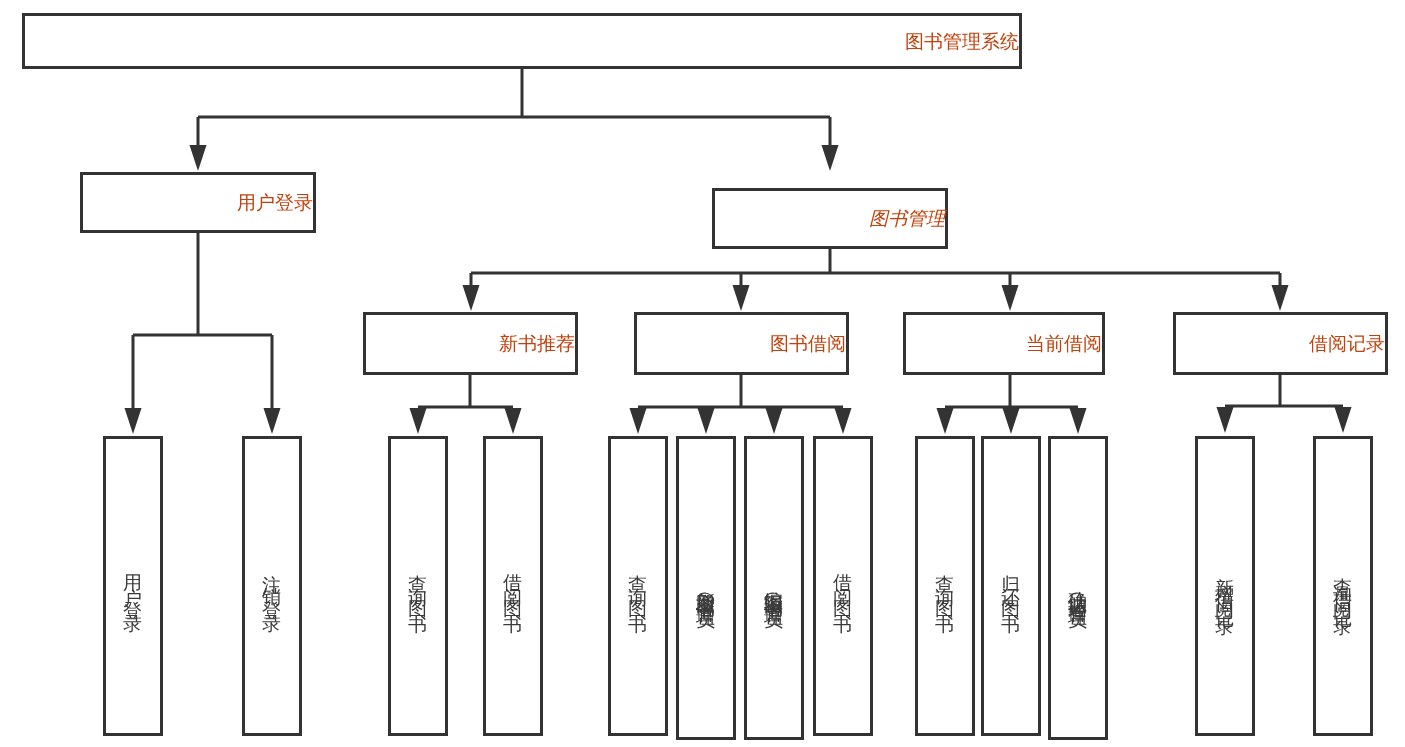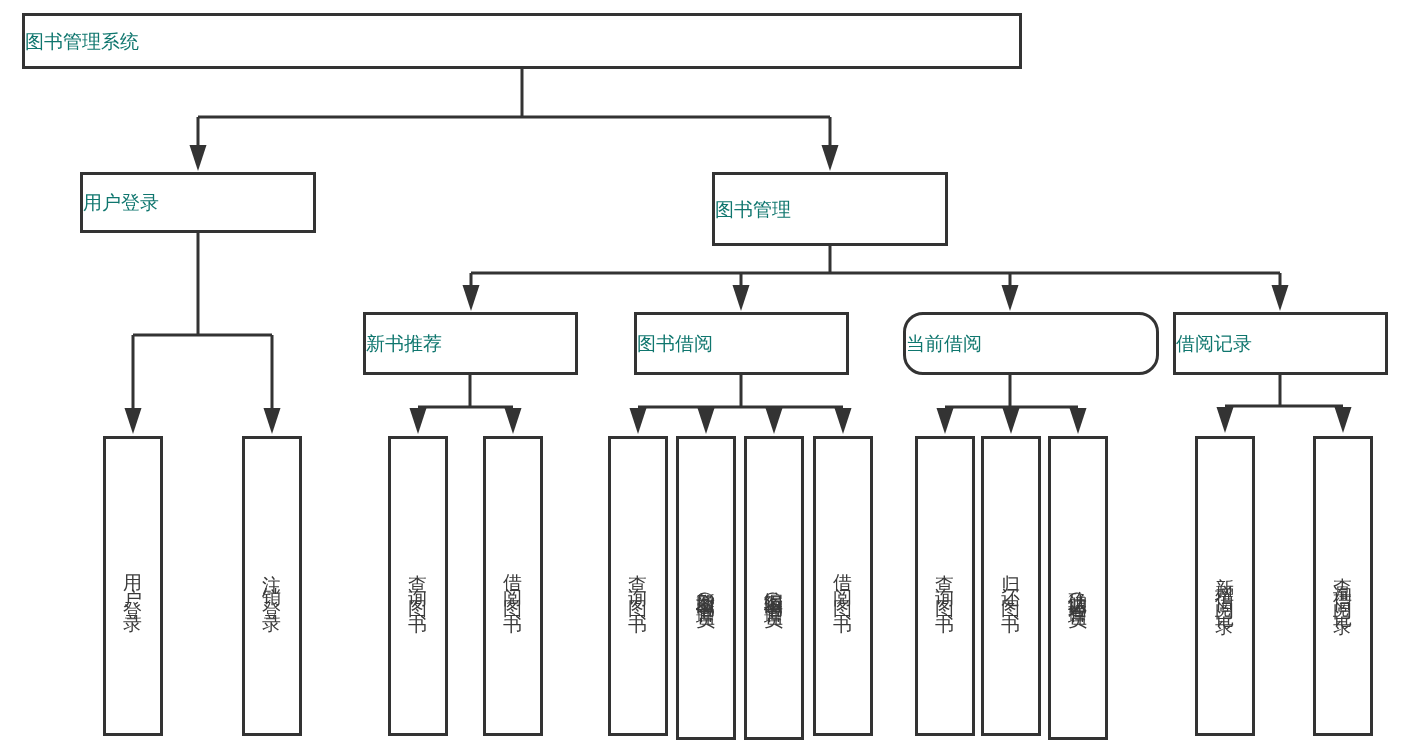--- a/index.html
+++ b/index.html
@@ -22,22 +22,22 @@
     width: 1405px;
     height: 747px;
   }
   .node {
     position: absolute;
     box-sizing: border-box;
     background: #ffffff;
     border: 3px solid #333333;
     display: flex;
     align-items: center;
-    justify-content: flex-start;
-    color: #0f766e;
+    justify-content: flex-end;
+    color: #c2410c;
     font-size: 19px;
     line-height: 1;
     white-space: nowrap;
   }
   .leaf {
     position: absolute;
     box-sizing: border-box;
     background: #ffffff;
     border: 3px solid #333333;
     display: flex;
@@ -127,31 +127,31 @@
     </g>
   </svg>
 
   <div class="node" style="left:22px; top:13px; width:1000px; height:56px;">
     <span>图书管理系统</span>
   </div>
 
   <div class="node" style="left:80px; top:172px; width:236px; height:61px;">
     <span>用户登录</span>
   </div>
-  <div class="node" style="left:712px; top:172px; width:236px; height:74px;">
+  <div class="node" style="left:712px; top:188px; width:236px; height:61px;font-style:italic;">
     <span>图书管理</span>
   </div>
 
   <div class="node" style="left:363px; top:312px; width:215px; height:63px;">
     <span>新书推荐</span>
   </div>
   <div class="node" style="left:634px; top:312px; width:215px; height:63px;">
     <span>图书借阅</span>
   </div>
-  <div class="node" style="left:903px; top:312px; width:256px; height:63px;border-radius:20px;">
+  <div class="node" style="left:903px; top:312px; width:202px; height:63px;">
     <span>当前借阅</span>
   </div>
   <div class="node" style="left:1173px; top:312px; width:215px; height:63px;">
     <span>借阅记录</span>
   </div>
 
   <div class="leaf" style="left:103px; top:436px; width:60px; height:300px;">
     <span class="vlabel sp4">用户登录</span>
   </div>
   <div class="leaf" style="left:242px; top:436px; width:60px; height:300px;">

